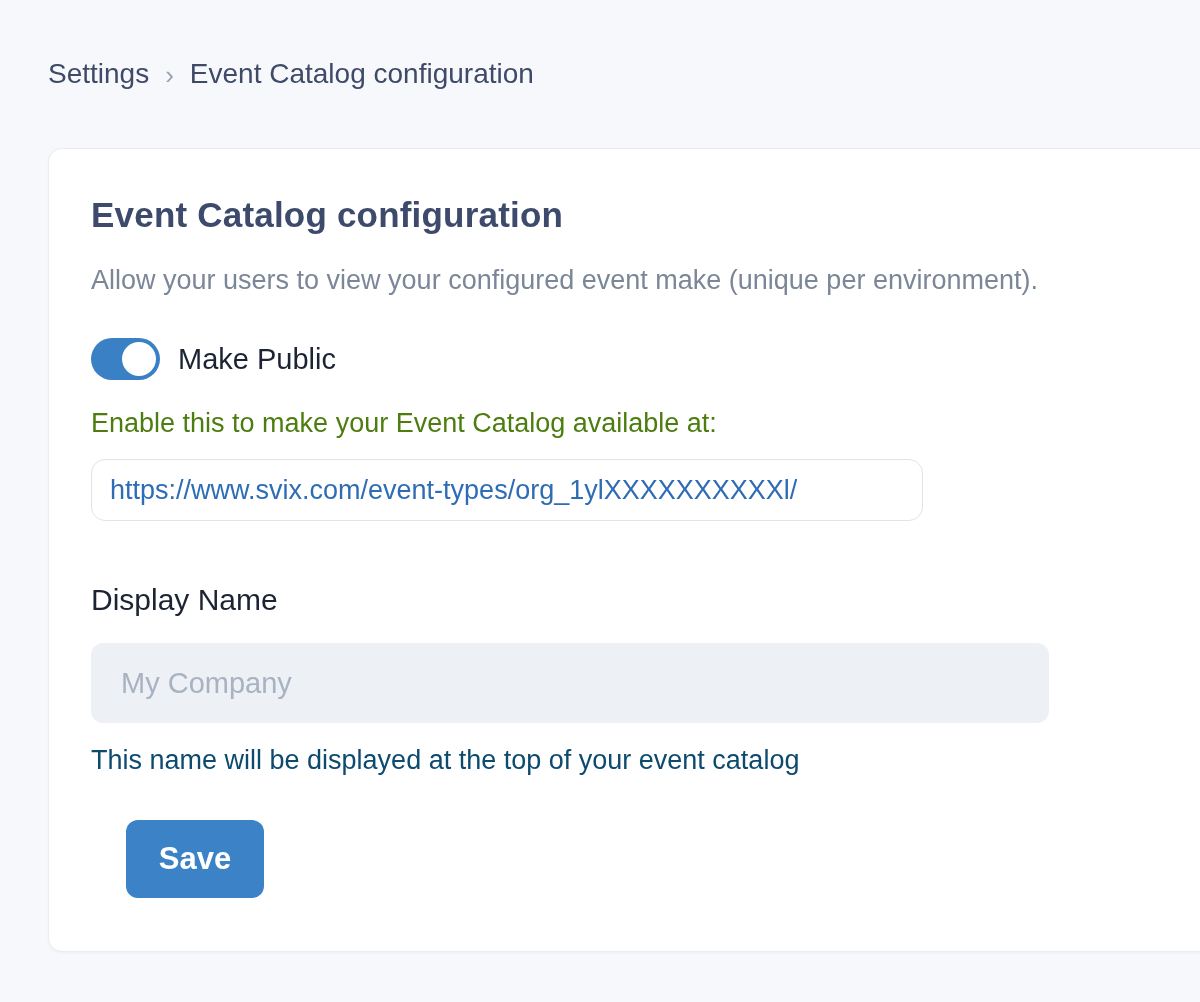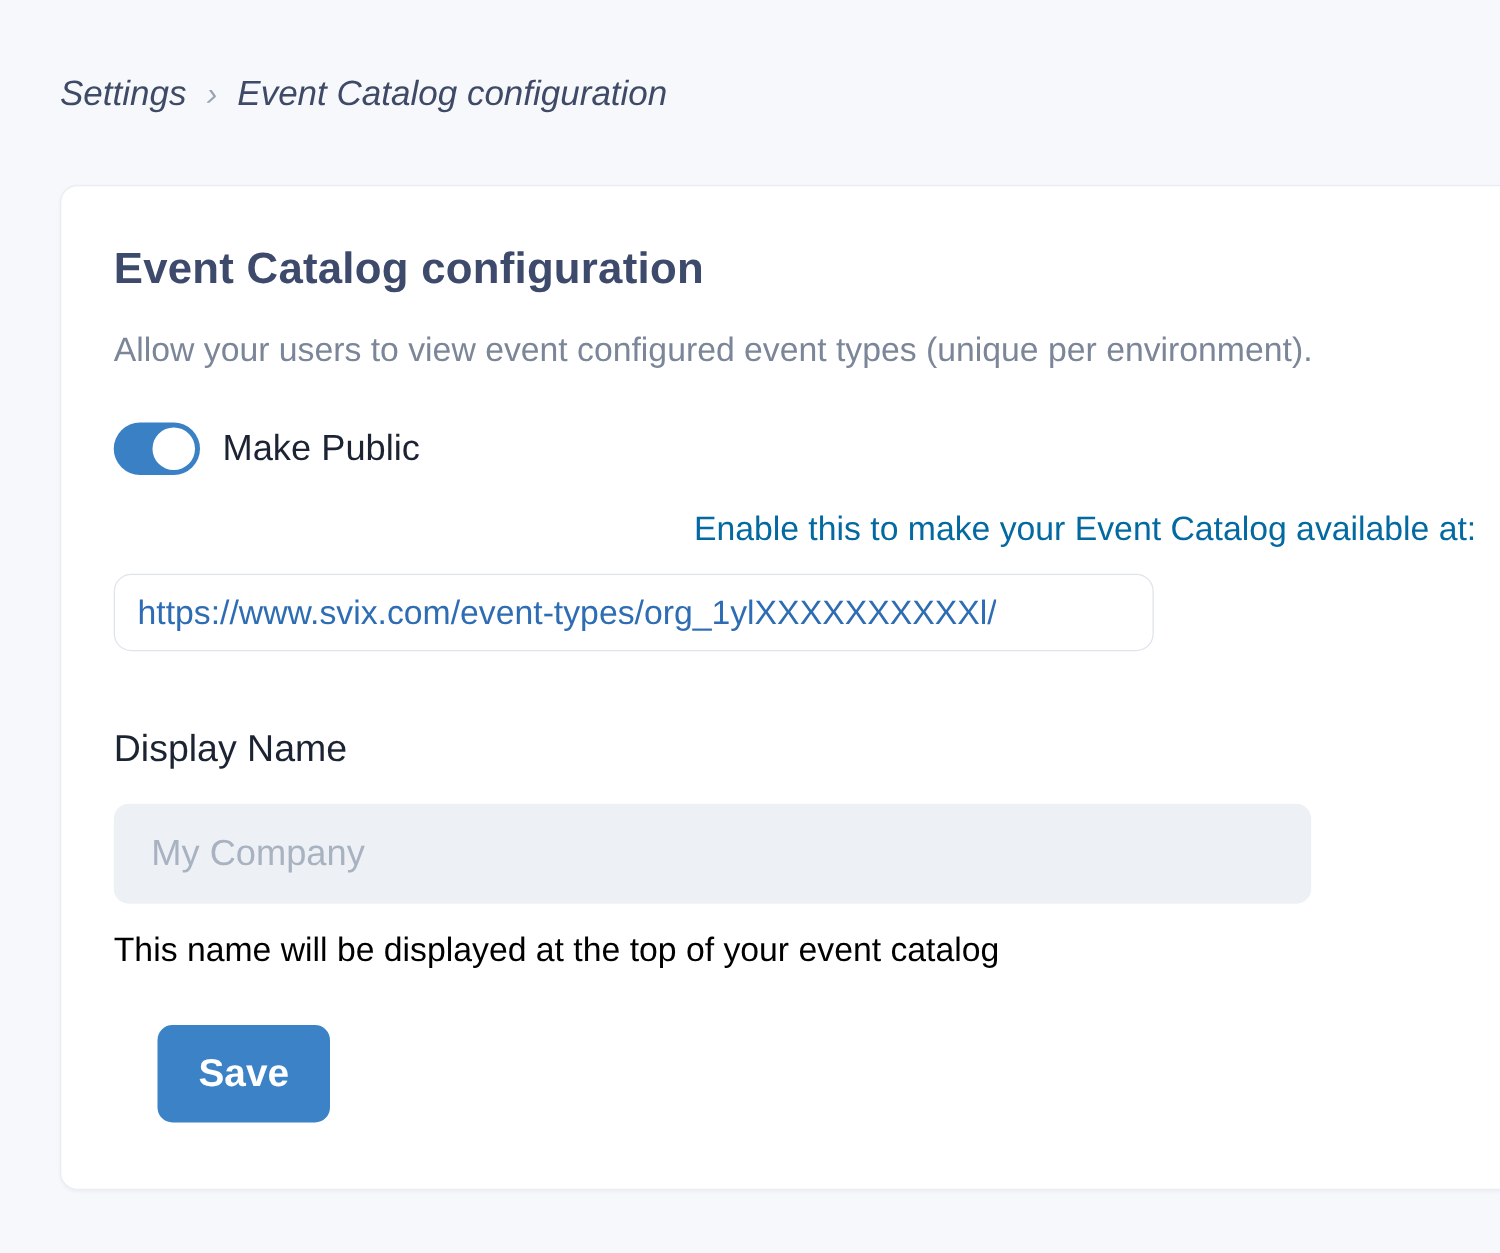--- a/index.html
+++ b/index.html
@@ -4,23 +4,23 @@
 <style>
   * { box-sizing: border-box; margin: 0; padding: 0; }
   html, body {
     width: 1200px; height: 1002px;
     overflow: hidden;
     background: #f7f8fc;
     font-family: "Liberation Sans", sans-serif;
   }
   
   .breadcrumb {
-    display: flex; align-items: flex-end; gap: 16px;
+    display: flex; align-items: flex-start; gap: 16px;
     padding: 58px 0 0 48px;
-    font-size: 28px; color: #3e4a66; font-style: italic;
+    font-size: 28px; color: #3e4a66;
   }
   .breadcrumb .crumb { cursor: pointer; }
   .breadcrumb .sep { color: #9aa3b5; font-size: 26px; padding-top: 2px; }
   
   .card {
     position: absolute;
     left: 48px; top: 148px; right: -24px;
     height: 804px;
     background: #ffffff;
     border: 1px solid #e9ecf3;
@@ -55,21 +55,21 @@
     width: 34px; height: 34px;
     border-radius: 50%;
     background: #ffffff;
   }
   .toggle-label {
     font-size: 29px; color: #1c2433; font-weight: 500;
     cursor: pointer;
   }
   .enable-hint {
     margin-top: 28px;
-    font-size: 27px; color: #0369a1; text-align: right;
+    font-size: 27px; color: #4d7c0f;
   }
   
   .url-box {
     margin-top: 20px;
     width: 832px; height: 62px;
     border: 1px solid #dfe3ea;
     border-radius: 14px;
     background: #ffffff;
     display: flex; align-items: center;
     padding: 0 18px;
@@ -91,21 +91,21 @@
     border: none; outline: none;
     border-radius: 12px;
     background: #edf1f6;
     font-family: "Liberation Sans", sans-serif;
     font-size: 29px; color: #1c2433;
     padding: 0 30px;
   }
   .text-input::placeholder { color: #a9b2c0; }
   .field-helper {
     margin-top: 22px;
-    font-size: 27px; color: #000000;
+    font-size: 27px; color: #0c4a6e;
   }
   
   .save-btn {
     margin-top: 44px;
     width: 138px; height: 78px;
     border: none; border-radius: 12px;
     background: #3b82c6;
     color: #ffffff; font-weight: bold; font-size: 31px;
     font-family: "Liberation Sans", sans-serif;
     cursor: pointer;
@@ -118,21 +118,21 @@
 <nav class="breadcrumb">
   <span class="crumb">Settings</span>
   <span class="sep">›</span>
   <span class="crumb">Event Catalog configuration</span>
 </nav>
 
 <section class="card">
 
   <h1 class="card-title">Event Catalog configuration</h1>
 
-  <p class="card-desc"><span>Allow your users to view event configured event types </span><span class="em">(unique per environment)</span><span>.</span></p>
+  <p class="card-desc"><span>Allow your users to view your configured event make </span><span class="em">(unique per environment)</span><span>.</span></p>
 
   <div class="toggle-row">
     <div class="toggle" role="switch" aria-checked="true">
       <div class="knob"></div>
     </div>
     <span class="toggle-label">Make Public</span>
   </div>
 
   <p class="enable-hint">Enable this to make your Event Catalog available at:</p>
 

